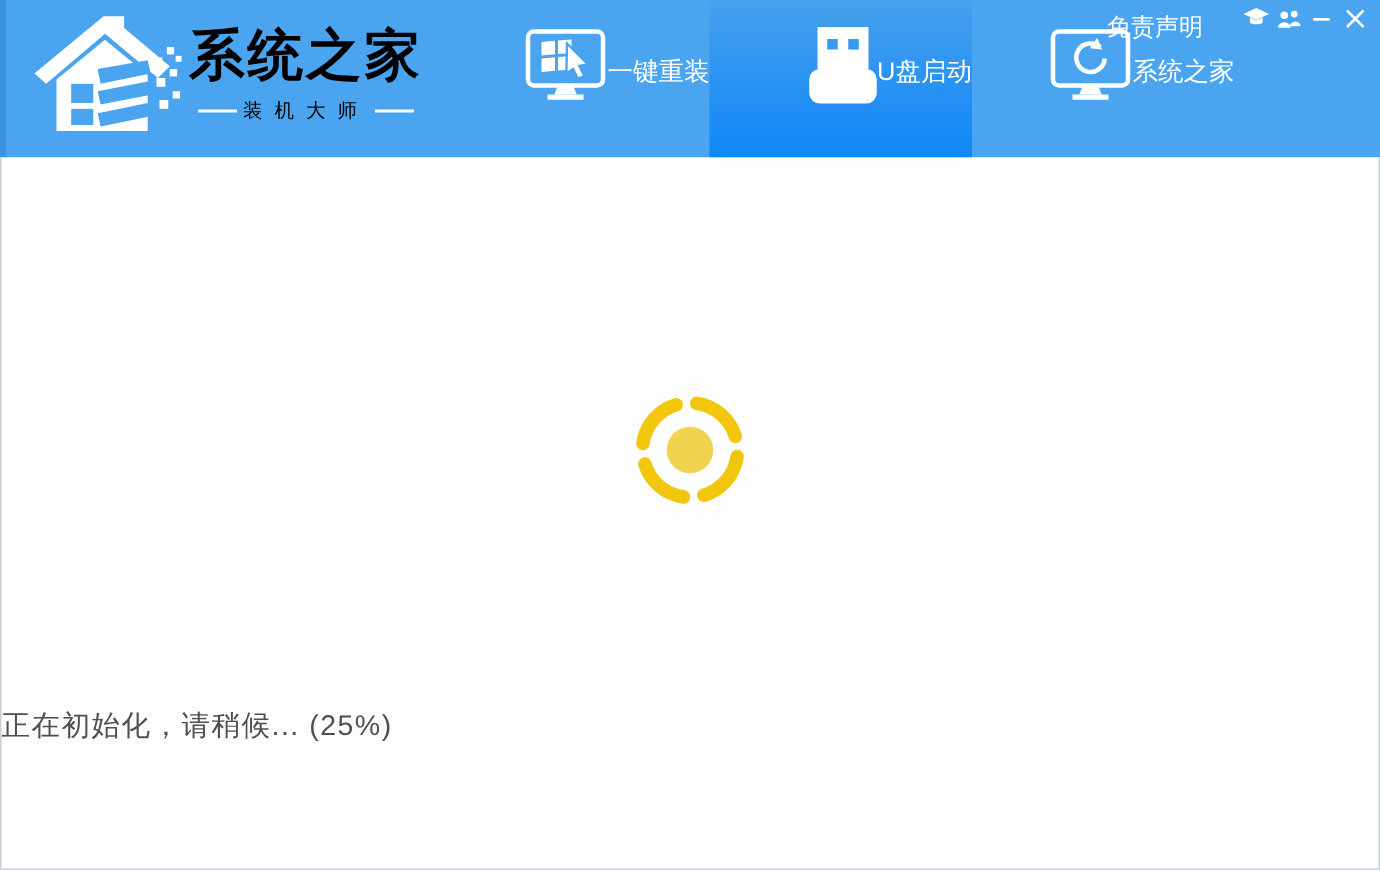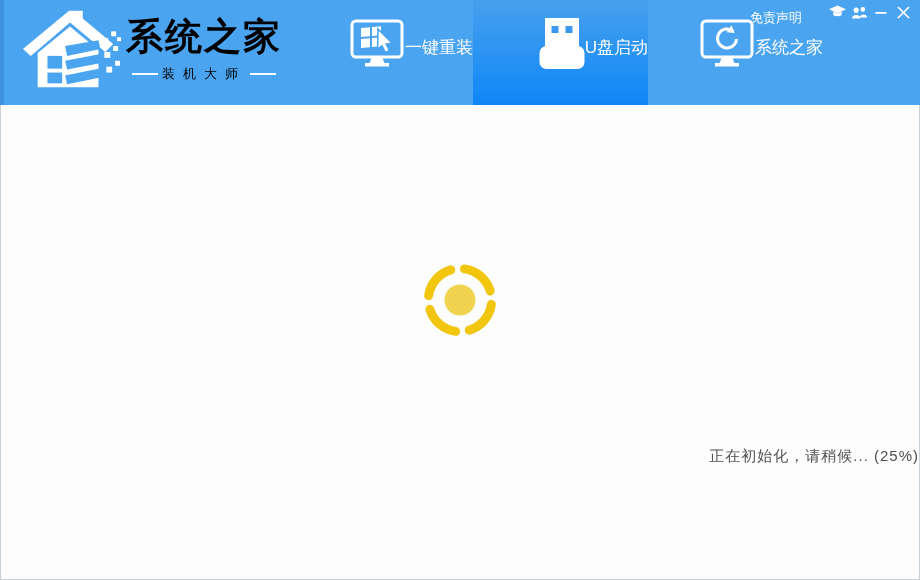--- a/index.html
+++ b/index.html
@@ -38,36 +38,36 @@
     background:linear-gradient(180deg,var(--active-tab-top) 0%,var(--active-tab-bottom) 100%);
   }
   .tab-icon{display:block;margin-bottom:7px;}
   .tab-label{font-size:17px;line-height:1;white-space:nowrap;}
 
   
   .titlebar{
     position:absolute;top:0;right:6px;height:24px;
     display:flex;align-items:center;color:#fff;
   }
-  .disclaimer{font-size:13px;margin-right:24px;cursor:pointer;margin-top:12px;}
+  .disclaimer{font-size:16px;margin-right:24px;cursor:pointer;margin-top:12px;}
   .tb-btn{display:flex;align-items:center;justify-content:center;
     width:22px;height:22px;cursor:pointer;}
 
   
   .app-body{
     position:absolute;top:105px;left:0;right:0;bottom:0;
     background:var(--body-bg);
     border:1px solid var(--body-border);border-top:none;box-sizing:border-box;
   }
   .spinner{
     position:absolute;left:50%;top:152px;transform:translateX(-50%);
   }
   .status{
-    position:absolute;top:342px;left:0;width:100%;
-    text-align:right;font-size:15px;color:var(--status-text);
+    position:absolute;top:366px;left:0;width:100%;
+    text-align:left;font-size:19px;color:var(--status-text);
     letter-spacing:1px;
   }
 </style>
 </head>
 <body>
 
 <div class="window">
 
   <div class="header">
 

